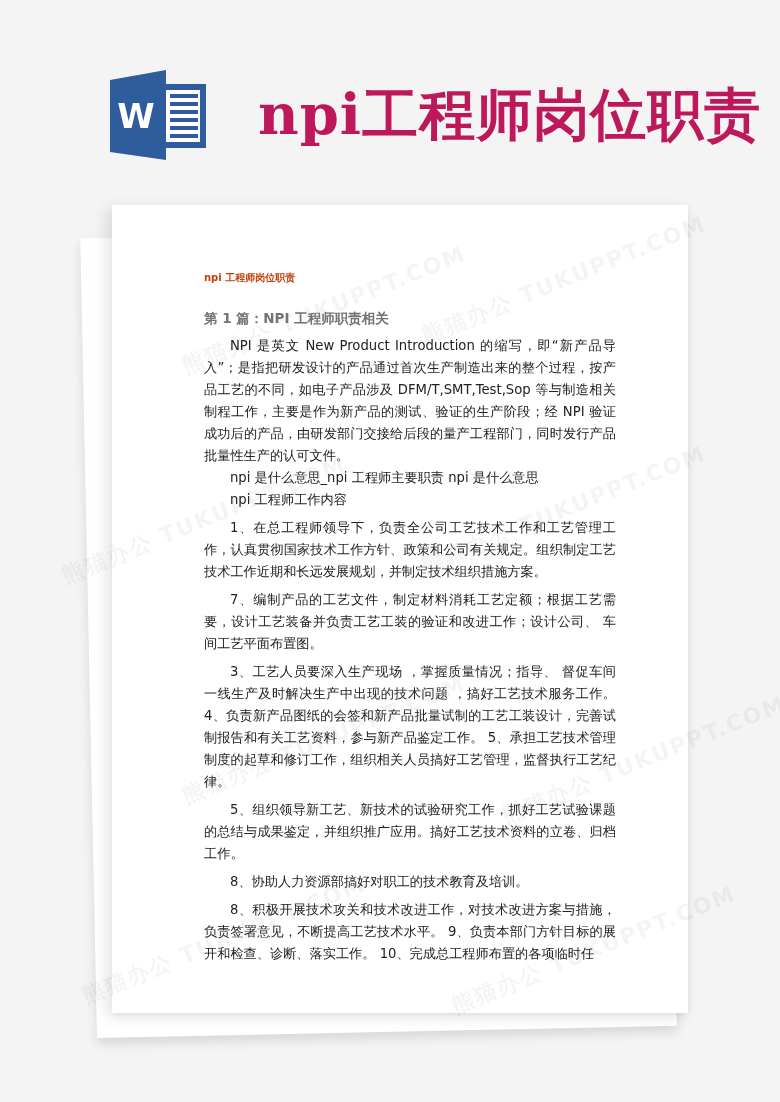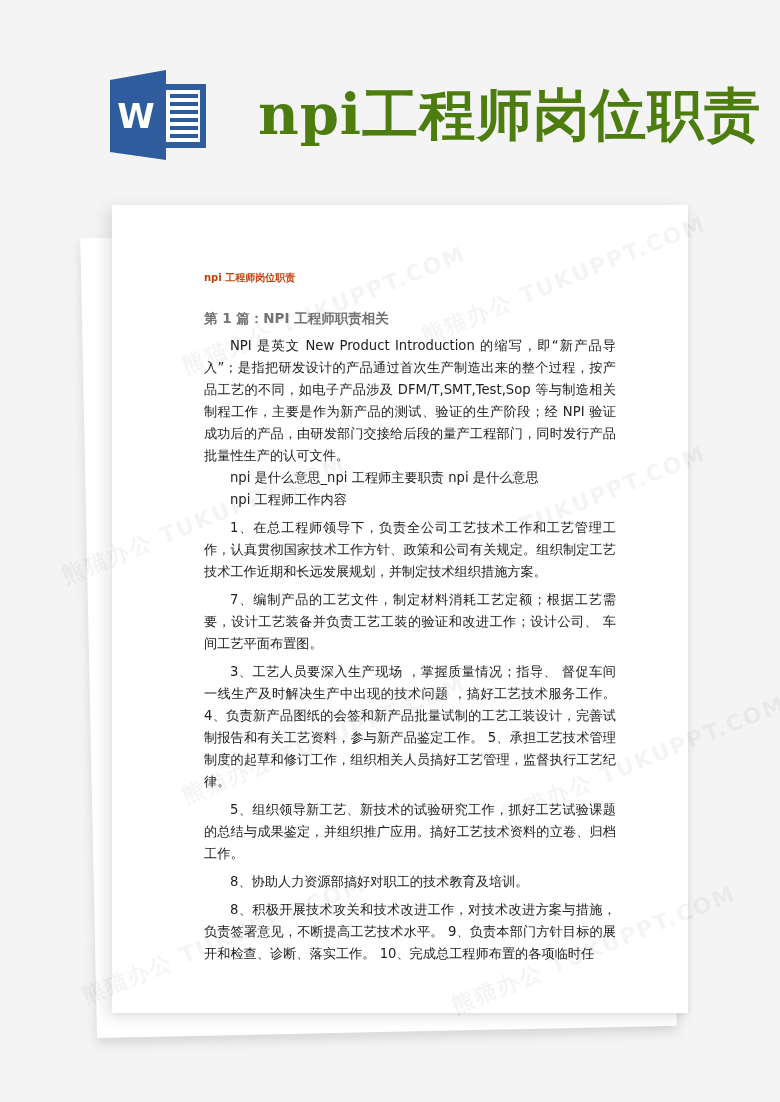--- a/index.html
+++ b/index.html
@@ -29,21 +29,21 @@
       width: 100px;
       height: 90px;
     }
     .banner-title {
       position: absolute;
       left: 258px;
       top: 74px;
       font-family: "DejaVu Serif", "Liberation Serif", serif;
       font-size: 56px;
       font-weight: bold;
-      color: #4d7c0f;
+      color: #be185d;
       letter-spacing: 1px;
       line-height: 80px;
       white-space: nowrap;
       text-align: right;
     }
     
     .sheet-back {
       position: absolute;
       left: 97px;
       top: 238px;

